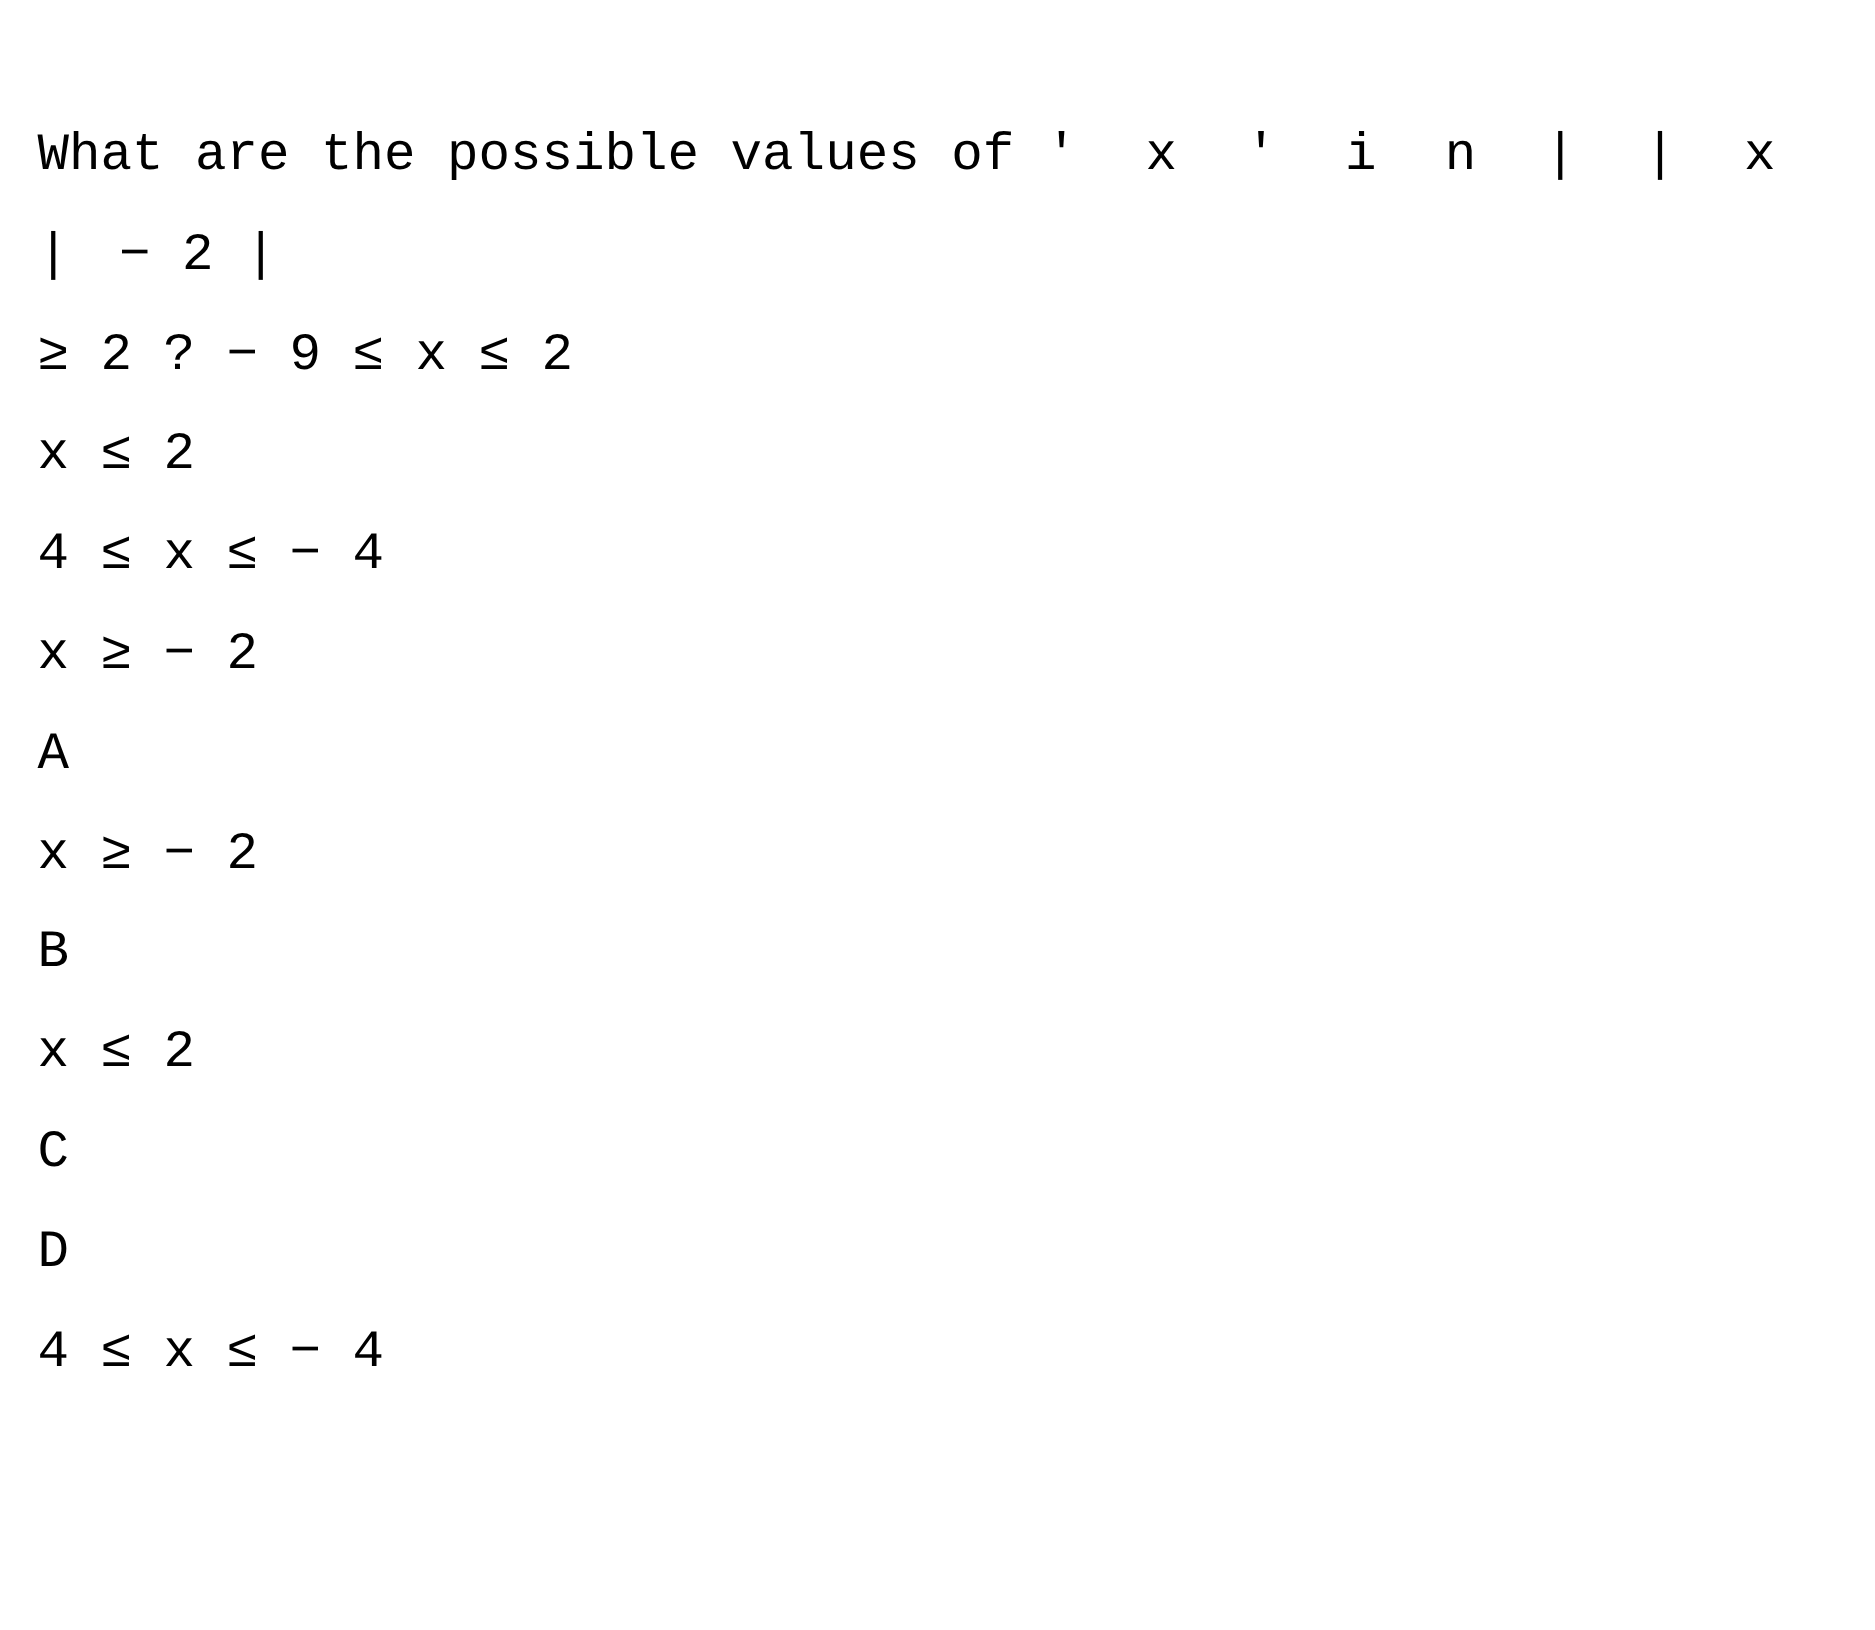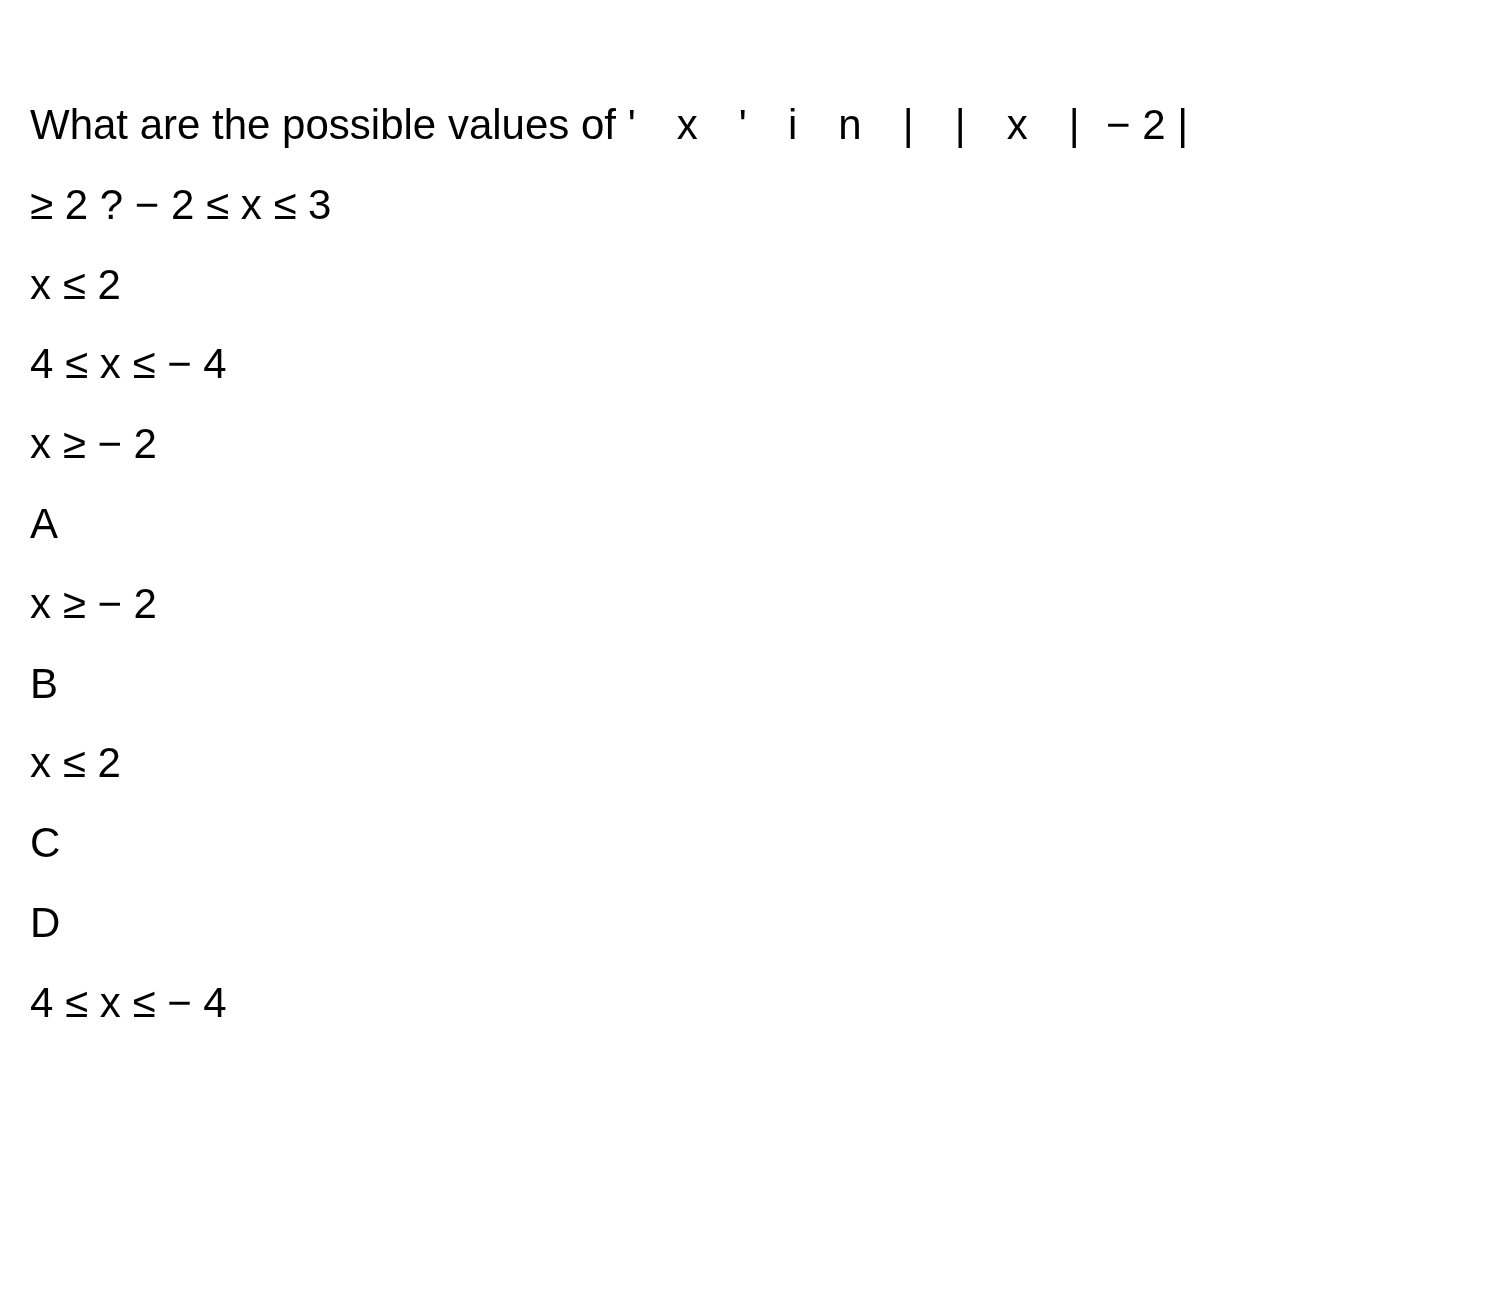--- a/index.html
+++ b/index.html
@@ -14,33 +14,34 @@
       font-family: Arial, Helvetica, sans-serif;
       padding: 85px 30px 30px 30px;
     }
     .content {
       color: #000000;
       font-size: 42px;
       line-height: 1.9;
     }
     .line {
       display: block;
+      font-family: Liberation Mono, monospace;
     }
     .spaced {
       letter-spacing: 0.35em;
     }
   </style>
 </head>
 <body>
 
 <div class="content">
   <span class="line">
     <span>What are the possible values of </span><span class="spaced">' x '   i n   | | x |</span><span> − 2 |</span>
   </span>
-  <span class="line">≥ 2 ? − 2 ≤ x ≤ 3</span>
+  <span class="line">≥ 2 ? − 9 ≤ x ≤ 2</span>
   <span class="line">x ≤ 2</span>
   <span class="line">4 ≤ x ≤ − 4</span>
   <span class="line">x ≥ − 2</span>
   <span class="line">A</span>
   <span class="line">x ≥ − 2</span>
   <span class="line">B</span>
   <span class="line">x ≤ 2</span>
   <span class="line">C</span>
   <span class="line">D</span>
   <span class="line">4 ≤ x ≤ − 4</span>

